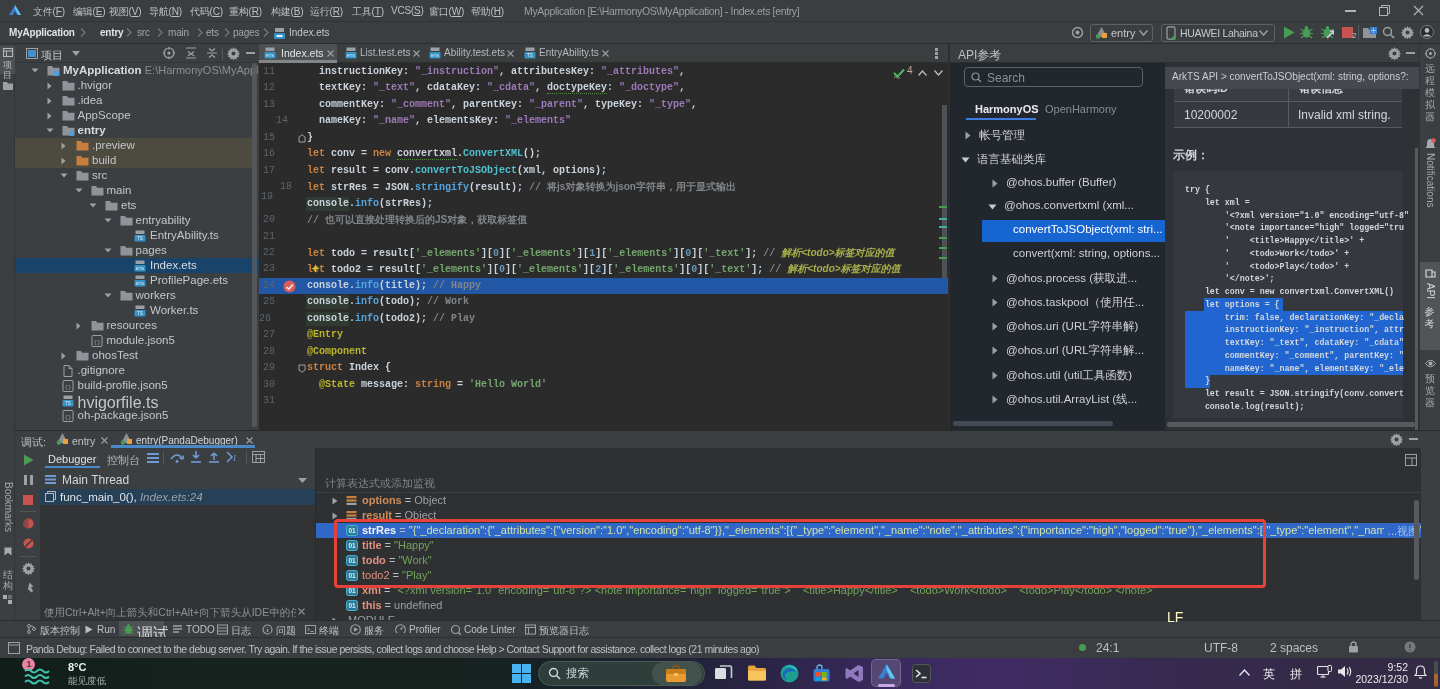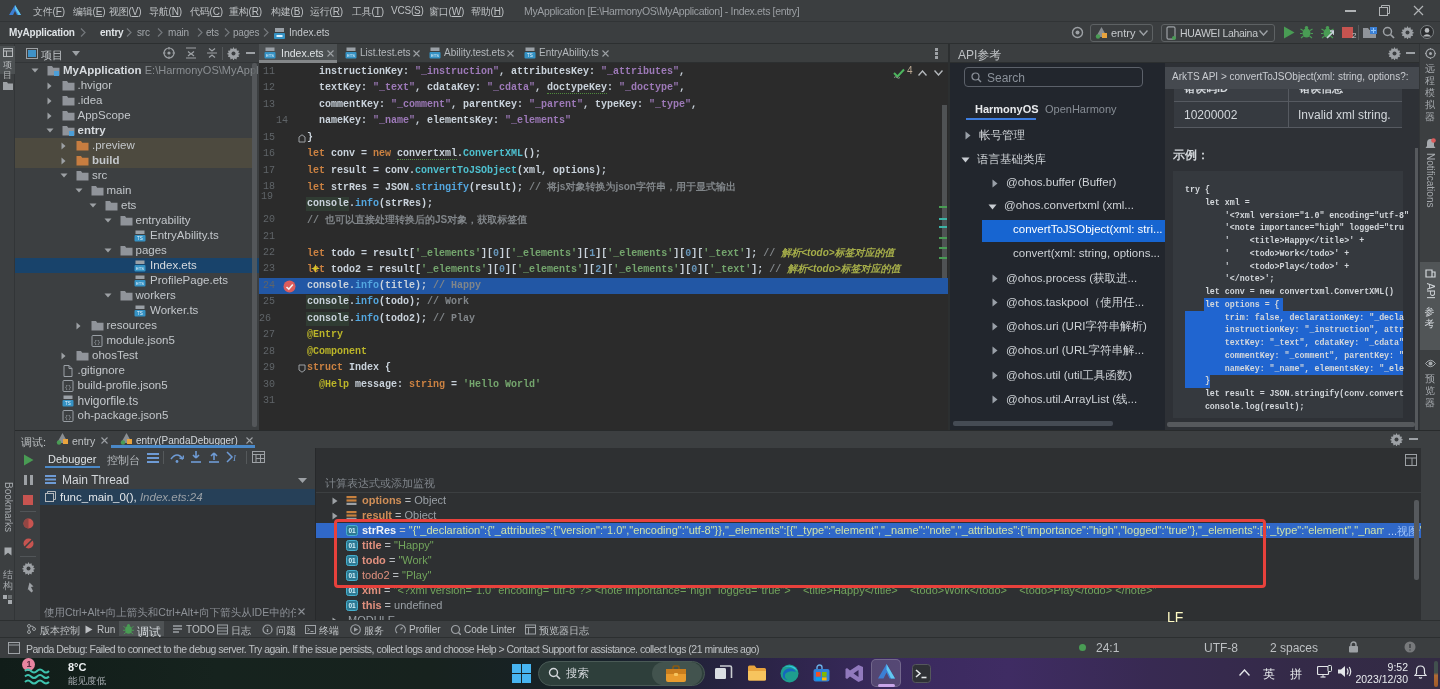--- a/index.html
+++ b/index.html
@@ -228,21 +228,21 @@
         <path d="M0.5 1 h4.5 l1.2 1.8 h6.3 V10.5 H0.5 Z" fill="#c77d40"></path>
       </svg>
       <div style="position:absolute;left:77.0px;top:76px;font-size:11.5px;font-weight:normal;color:#c3c7cb;white-space:nowrap">.preview</div>
       <div style="position:absolute;left:0;top:90px;width:237px;height:15px;background:#4d4a3f"></div>
       <svg style="position:absolute;left:46.0px;top:94px" width="5" height="8" viewBox="0 0 5 8">
         <path d="M0.5 0.5 L4.5 4 L0.5 7.5 Z" fill="#9da1a5"></path>
       </svg>
       <svg style="position:absolute;left:61.0px;top:92px" width="13" height="11" viewBox="0 0 13 11">
         <path d="M0.5 1 h4.5 l1.2 1.8 h6.3 V10.5 H0.5 Z" fill="#c77d40"></path>
       </svg>
-      <div style="position:absolute;left:77.0px;top:91px;font-size:11.5px;font-weight:bold;color:#c3c7cb;white-space:nowrap">build</div>
+      <div style="position:absolute;left:77.0px;top:91px;font-size:11.5px;font-weight:normal;color:#c3c7cb;white-space:nowrap">build</div>
       <svg style="position:absolute;left:45.0px;top:110px" width="8" height="5" viewBox="0 0 8 5">
         <path d="M0.5 0.5 L4 4.5 L7.5 0.5 Z" fill="#9da1a5"></path>
       </svg>
       <svg style="position:absolute;left:61.0px;top:107px" width="13" height="11" viewBox="0 0 13 11">
         <path d="M0.5 1 h4.5 l1.2 1.8 h6.3 V10.5 H0.5 Z" fill="#90949a"></path>
       </svg>
       <div style="position:absolute;left:77.0px;top:106px;font-size:11.5px;font-weight:normal;color:#c3c7cb;white-space:nowrap">src</div>
       <svg style="position:absolute;left:59.5px;top:125px" width="8" height="5" viewBox="0 0 8 5">
         <path d="M0.5 0.5 L4 4.5 L7.5 0.5 Z" fill="#9da1a5"></path>
       </svg>
@@ -330,21 +330,21 @@
       <svg style="position:absolute;left:46.5px;top:317px" width="12" height="12" viewBox="0 0 12 12">
         <rect x="1" y="0.5" width="10" height="11" rx="1" fill="none" stroke="#9aa0a6"></rect>
         <text x="6" y="9" font-size="6" fill="#9aa0a6" text-anchor="middle" font-family="Liberation Mono">{}</text>
       </svg>
       <div style="position:absolute;left:62.5px;top:316px;font-size:11.5px;font-weight:normal;color:#c3c7cb;white-space:nowrap">build-profile.json5</div>
       <svg style="position:absolute;left:46.5px;top:332px" width="12" height="12" viewBox="0 0 12 12">
         <rect x="0.5" y="5" width="11" height="6.5" rx="1" fill="#3592c4"></rect>
         <rect x="1.5" y="0.5" width="9" height="3.5" fill="#9aa0a6"></rect>
         <text x="6" y="10.3" font-size="4.5" fill="#eaf6ff" text-anchor="middle" font-family="Liberation Sans">TS</text>
       </svg>
-      <div style="position:absolute;left:62.5px;top:331px;font-size:12px;font-weight:normal;color:#c3c7cb;white-space:nowrap">hvigorfile.ts</div>
+      <div style="position:absolute;left:62.5px;top:331px;font-size:16px;font-weight:normal;color:#c3c7cb;white-space:nowrap">hvigorfile.ts</div>
       <svg style="position:absolute;left:46.5px;top:347px" width="12" height="12" viewBox="0 0 12 12">
         <rect x="1" y="0.5" width="10" height="11" rx="1" fill="none" stroke="#9aa0a6"></rect>
         <text x="6" y="9" font-size="6" fill="#9aa0a6" text-anchor="middle" font-family="Liberation Mono">{}</text>
       </svg>
       <div style="position:absolute;left:62.5px;top:346px;font-size:11.5px;font-weight:normal;color:#c3c7cb;white-space:nowrap">oh-package.json5</div>
       <div style="position:absolute;left:237px;top:0px;width:5px;height:364px;background:#5a5e60;border-radius:2px;opacity:.8"></div>
     </div>
 <div style="position:absolute;left:259px;top:44px;width:689px;height:19px;background:#3b3e3f;border-bottom:1px solid #2c2f30"></div>
 <div style="position:absolute;left:259px;top:44px;width:78px;height:19px;background:#4c5052"></div>
 <div style="position:absolute;left:259px;top:60px;width:78px;height:3px;background:#848789"></div>
@@ -390,21 +390,21 @@
       <div style="position:absolute;left:47px;top:133.60px;width:43px;height:14px;background:#344a3b;opacity:.55"></div>
       <div style="position:absolute;left:47px;top:232.30px;width:43px;height:14px;background:#344a3b;opacity:.55"></div>
       <div style="position:absolute;left:47px;top:248.75px;width:43px;height:14px;background:#344a3b;opacity:.55"></div>
       <div style="position:absolute;left:0;top:1.00px;width:16px;text-align:right;font:10px/16.45px 'Liberation Mono',monospace;color:#5f6468">11</div>
       <div style="position:absolute;left:0;top:17.45px;width:16px;text-align:right;font:10px/16.45px 'Liberation Mono',monospace;color:#5f6468">12</div>
       <div style="position:absolute;left:0;top:33.90px;width:16px;text-align:right;font:10px/16.45px 'Liberation Mono',monospace;color:#5f6468">13</div>
       <div style="position:absolute;left:17px;top:50.35px;width:16px;font:10px/16.45px 'Liberation Mono',monospace;color:#5f6468">14</div>
       <div style="position:absolute;left:0;top:66.80px;width:16px;text-align:right;font:10px/16.45px 'Liberation Mono',monospace;color:#5f6468">15</div>
       <div style="position:absolute;left:0;top:83.25px;width:16px;text-align:right;font:10px/16.45px 'Liberation Mono',monospace;color:#5f6468">16</div>
       <div style="position:absolute;left:0;top:99.70px;width:16px;text-align:right;font:10px/16.45px 'Liberation Mono',monospace;color:#5f6468">17</div>
-      <div style="position:absolute;left:0;top:116.15px;width:16px;text-align:right;font:10px/16.45px 'Liberation Mono',monospace;color:#5f6468">18</div>
+      <div style="position:absolute;left:17px;top:116.15px;width:16px;text-align:right;font:10px/16.45px 'Liberation Mono',monospace;color:#5f6468">18</div>
       <div style="position:absolute;left:0;top:126px;width:16px;text-align:center;font:10px/16.45px 'Liberation Mono',monospace;color:#5f6468">19</div>
       <div style="position:absolute;left:0;top:149.05px;width:16px;text-align:right;font:10px/16.45px 'Liberation Mono',monospace;color:#5f6468">20</div>
       <div style="position:absolute;left:0;top:165.50px;width:16px;text-align:right;font:10px/16.45px 'Liberation Mono',monospace;color:#5f6468">21</div>
       <div style="position:absolute;left:0;top:181.95px;width:16px;text-align:right;font:10px/16.45px 'Liberation Mono',monospace;color:#5f6468">22</div>
       <div style="position:absolute;left:0;top:198.40px;width:16px;text-align:right;font:10px/16.45px 'Liberation Mono',monospace;color:#5f6468">23</div>
       <div style="position:absolute;left:0;top:214.85px;width:16px;text-align:right;font:10px/16.45px 'Liberation Mono',monospace;color:#5f6468">24</div>
       <div style="position:absolute;left:0;top:231.30px;width:16px;text-align:right;font:10px/16.45px 'Liberation Mono',monospace;color:#5f6468">25</div>
       <div style="position:absolute;left:0;top:247.75px;width:16px;text-align:left;font:10px/16.45px 'Liberation Mono',monospace;color:#5f6468">26</div>
       <div style="position:absolute;left:0;top:264.20px;width:16px;text-align:right;font:10px/16.45px 'Liberation Mono',monospace;color:#5f6468">27</div>
       <div style="position:absolute;left:0;top:280.65px;width:16px;text-align:right;font:10px/16.45px 'Liberation Mono',monospace;color:#5f6468">28</div>
@@ -432,21 +432,21 @@
       <div class="cl" style="left:48px;top:132.60px">console.<span class="f">info</span>(strRes);</div>
       <div class="cl" style="left:48px;top:149.05px"><span class="cm">// <span class="cjk">也可以直接处理转换后的JS对象，获取标签值</span></span></div>
       <div class="cl" style="left:48px;top:181.95px"><span class="k">let</span> todo = result[<span class="sg">'_elements'</span>][<span class="n">0</span>][<span class="sg">'_elements'</span>][<span class="n">1</span>][<span class="sg">'_elements'</span>][<span class="n">0</span>][<span class="sg">'_text'</span>]; <span class="cm">// </span><span class="td"><span class="cjk">解析&lt;todo&gt;标签对应的值</span></span></div>
       <div class="cl" style="left:48px;top:198.40px"><span class="k">let</span> todo2 = result[<span class="sg">'_elements'</span>][<span class="n">0</span>][<span class="sg">'_elements'</span>][<span class="n">2</span>][<span class="sg">'_elements'</span>][<span class="n">0</span>][<span class="sg">'_text'</span>]; <span class="cm">// </span><span class="td"><span class="cjk">解析&lt;todo&gt;标签对应的值</span></span></div>
       <div class="cl" style="left:48px;top:214.85px">console.<span class="f">info</span>(title); <span class="cm">// Happy</span></div>
       <div class="cl" style="left:48px;top:231.30px">console.<span class="f">info</span>(todo); <span class="cm">// Work</span></div>
       <div class="cl" style="left:48px;top:247.75px">console.<span class="f">info</span>(todo2); <span class="cm">// Play</span></div>
       <div class="cl" style="left:48px;top:264.20px"><span class="an">@Entry</span></div>
       <div class="cl" style="left:48px;top:280.65px"><span class="an">@Component</span></div>
       <div class="cl" style="left:48px;top:297.10px"><span class="k">struct</span> Index {</div>
-      <div class="cl" style="left:48px;top:313.55px">  <span class="an">@Help</span> message: <span class="k">string</span> = <span class="sg">'Hello World'</span></div>
+      <div class="cl" style="left:48px;top:313.55px">  <span class="an">@State</span> message: <span class="k">string</span> = <span class="sg">'Hello World'</span></div>
       <svg style="position:absolute;left:52px;top:201.40px" width="9" height="9" viewBox="0 0 9 9">
         <path d="M4.5 0 L5.6 3.4 L9 4.5 L5.6 5.6 L4.5 9 L3.4 5.6 L0 4.5 L3.4 3.4 Z" fill="#d8c828"></path>
       </svg>
       <svg style="position:absolute;left:634px;top:5px" width="12" height="11" viewBox="0 0 12 11">
         <path d="M1 5 L4.5 8.5 L11 1.5" stroke="#4db55e" stroke-width="2" fill="none"></path>
         <path d="M1 9.5 q1.5-1.5 3 0 q1.5 1.5 3 0" stroke="#8a9a8a" stroke-width="1" fill="none"></path>
       </svg>
       <div style="position:absolute;left:648px;top:2px;font-size:10px;color:#bca993">4</div>
       <svg style="position:absolute;left:659px;top:7px" width="9" height="6" viewBox="0 0 9 6">
         <path d="M0.5 5.5 L4.5 1 L8.5 5.5" stroke="#b4b8bc" stroke-width="1.4" fill="none"></path>
@@ -503,21 +503,21 @@
         <path d="M0.5 0.5 L5.5 4.5 L0.5 8.5 Z" fill="#9aa0a8"></path>
       </svg>
       <div style="position:absolute;left:56px;top:207.9px;font-size:11.5px;color:#ced2d6;white-space:nowrap">@ohos.process (获取进...</div>
       <svg style="position:absolute;left:42px;top:235.1px" width="6" height="9" viewBox="0 0 6 9">
         <path d="M0.5 0.5 L5.5 4.5 L0.5 8.5 Z" fill="#9aa0a8"></path>
       </svg>
       <div style="position:absolute;left:56px;top:232.1px;font-size:11.5px;color:#ced2d6;white-space:nowrap">@ohos.taskpool（使用任...</div>
       <svg style="position:absolute;left:42px;top:259.2px" width="6" height="9" viewBox="0 0 6 9">
         <path d="M0.5 0.5 L5.5 4.5 L0.5 8.5 Z" fill="#9aa0a8"></path>
       </svg>
-      <div style="position:absolute;left:56px;top:256.2px;font-size:11.5px;color:#ced2d6;white-space:nowrap">@ohos.uri (URI字符串解析)</div>
+      <div style="position:absolute;left:56px;top:256.2px;font-size:11.5px;color:#ced2d6;white-space:nowrap">@ohos.uri (URL字符串解)</div>
       <svg style="position:absolute;left:42px;top:283.4px" width="6" height="9" viewBox="0 0 6 9">
         <path d="M0.5 0.5 L5.5 4.5 L0.5 8.5 Z" fill="#9aa0a8"></path>
       </svg>
       <div style="position:absolute;left:56px;top:280.4px;font-size:11.5px;color:#ced2d6;white-space:nowrap">@ohos.url (URL字符串解...</div>
       <svg style="position:absolute;left:42px;top:307.5px" width="6" height="9" viewBox="0 0 6 9">
         <path d="M0.5 0.5 L5.5 4.5 L0.5 8.5 Z" fill="#9aa0a8"></path>
       </svg>
       <div style="position:absolute;left:56px;top:304.5px;font-size:11.5px;color:#ced2d6;white-space:nowrap">@ohos.util (util工具函数)</div>
       <svg style="position:absolute;left:42px;top:331.7px" width="6" height="9" viewBox="0 0 6 9">
         <path d="M0.5 0.5 L5.5 4.5 L0.5 8.5 Z" fill="#9aa0a8"></path>
@@ -781,21 +781,21 @@
     </svg>
 <div style="position:absolute;left:97px;top:624px;font-size:10px;color:#bdc0c3;white-space:nowrap">Run</div>
 <div style="position:absolute;left:119px;top:621px;width:45px;height:15px;background:#4e5254"></div>
 <svg style="position:absolute;left:123px;top:623px" width="11" height="12" viewBox="0 0 13 14">
       <g fill="#499c54">
         <ellipse cx="6.5" cy="8" rx="4" ry="4.6"></ellipse>
         <circle cx="6.5" cy="2.8" r="1.8"></circle>
         <path d="M0.5 4 L3 5.5 M12.5 4 L10 5.5 M0 8.5 L2.5 8.5 M13 8.5 L10.5 8.5 M1 13 L3.5 11 M12 13 L9.5 11" stroke="#499c54" stroke-width="1.1" fill="none"></path>
       </g>
     </svg>
-<div style="position:absolute;left:137px;top:624px;font-size:12px;color:#d3d7db;white-space:nowrap">调试</div>
+<div style="position:absolute;left:137px;top:624px;font-size:16px;color:#d3d7db;white-space:nowrap">调试</div>
 <svg style="position:absolute;left:172px;top:624px" width="11" height="11" viewBox="0 0 11 11">
       <path d="M1 2 h9 M1 5 h9 M1 8 h6" stroke="#9da1a5" stroke-width="1.3"></path>
     </svg>
 <div style="position:absolute;left:186px;top:624px;font-size:10px;color:#bdc0c3;white-space:nowrap">TODO</div>
 <svg style="position:absolute;left:217px;top:624px" width="11" height="11" viewBox="0 0 11 11">
       <rect x="0.5" y="1" width="10" height="9" fill="none" stroke="#9da1a5"></rect>
       <path d="M0.5 4 h10 M0.5 7 h10" stroke="#9da1a5"></path>
     </svg>
 <div style="position:absolute;left:231px;top:624px;font-size:10px;color:#bdc0c3;white-space:nowrap">日志</div>
 <svg style="position:absolute;left:262px;top:624px" width="11" height="11" viewBox="0 0 11 11">

